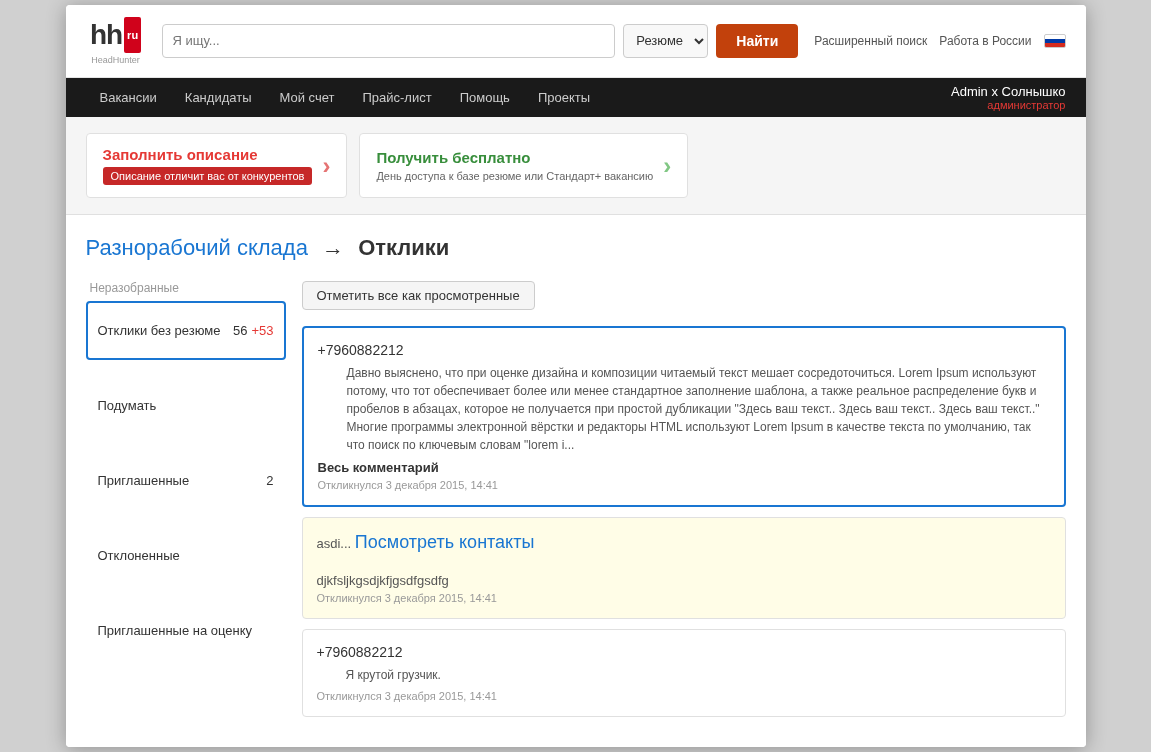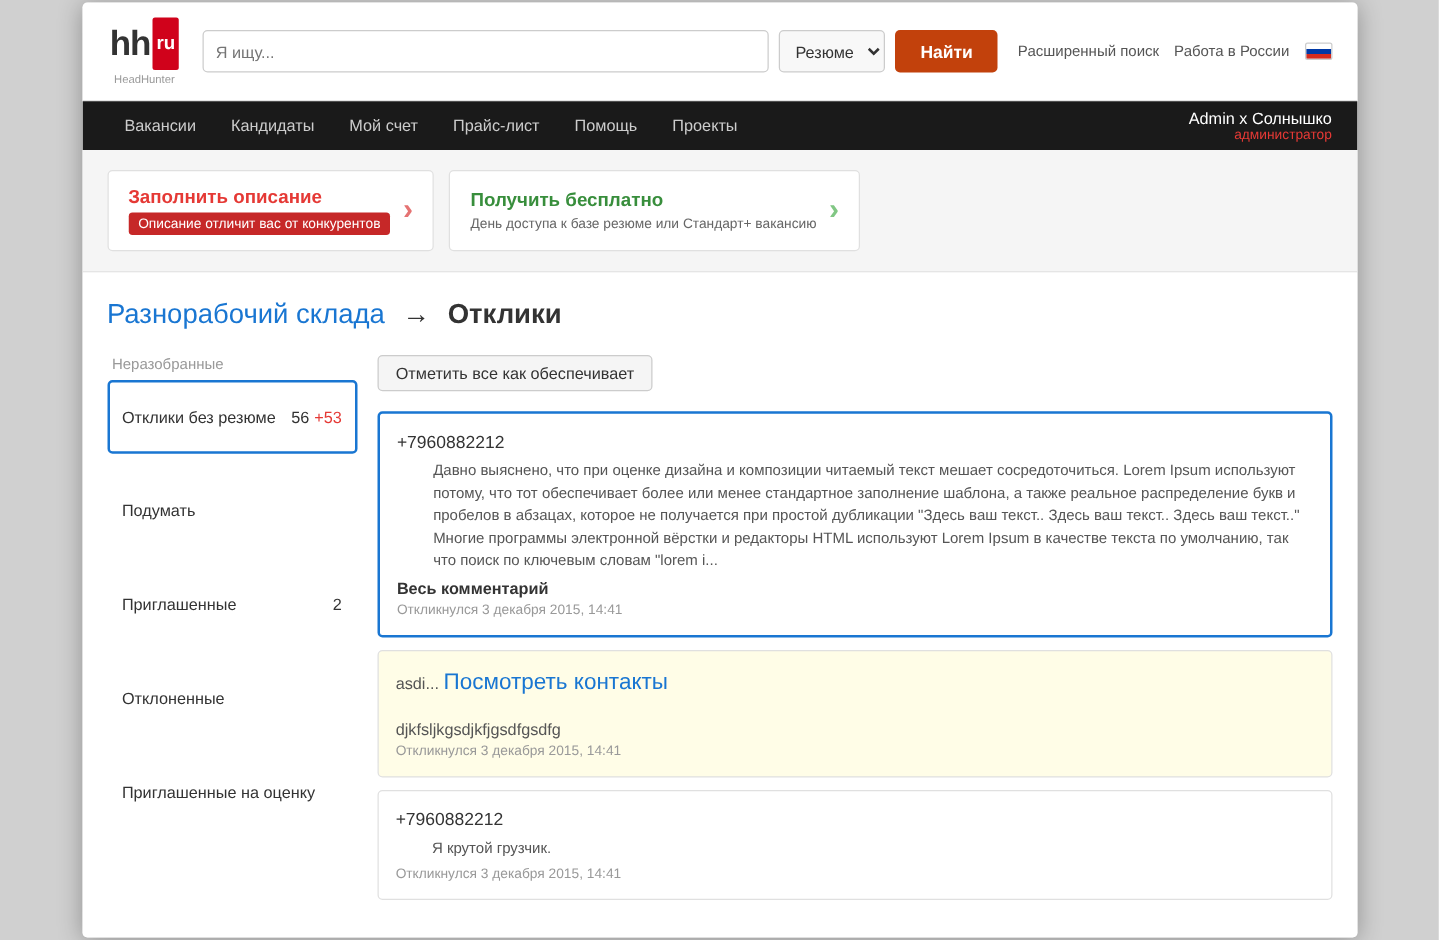--- a/index.html
+++ b/index.html
@@ -43,21 +43,21 @@
     .logo-hh {
       font-size: 28px;
       font-weight: bold;
       color: #333;
       letter-spacing: -1px;
       line-height: 1;
     }
     .logo-ru {
       background: #d0021b;
       color: #fff;
-      font-size: 15px;
+      font-size: 11px;
       font-weight: bold;
       padding: 11px 3px;
       border-radius: 2px;
       line-height: 1.3;
     }
     .logo-sub {
       font-size: 9px;
       color: #999;
       margin-top: 2px;
     }
@@ -426,21 +426,21 @@
         <div class="sidebar-item">
           <span>Отклоненные</span>
         </div>
 
         <div class="sidebar-item">
           <span>Приглашенные на оценку</span>
         </div>
       </div>
 
       <div class="responses-area">
-        <button class="mark-all-btn">Отметить все как обеспечивает</button>
+        <button class="mark-all-btn">Отметить все как просмотренные</button>
 
         
         <div class="response-card selected">
           <div class="response-phone">+7960882212</div>
           <div class="response-text">Давно выяснено, что при оценке дизайна и композиции читаемый текст мешает сосредоточиться. Lorem Ipsum используют потому, что тот обеспечивает более или менее стандартное заполнение шаблона, а также реальное распределение букв и пробелов в абзацах, которое не получается при простой дубликации "Здесь ваш текст.. Здесь ваш текст.. Здесь ваш текст.." Многие программы электронной вёрстки и редакторы HTML используют Lorem Ipsum в качестве текста по умолчанию, так что поиск по ключевым словам "lorem i...</div>
           <a class="response-detail-link">Весь комментарий</a>
           <div class="response-time">Откликнулся 3 декабря 2015, 14:41</div>
         </div>
 
         

